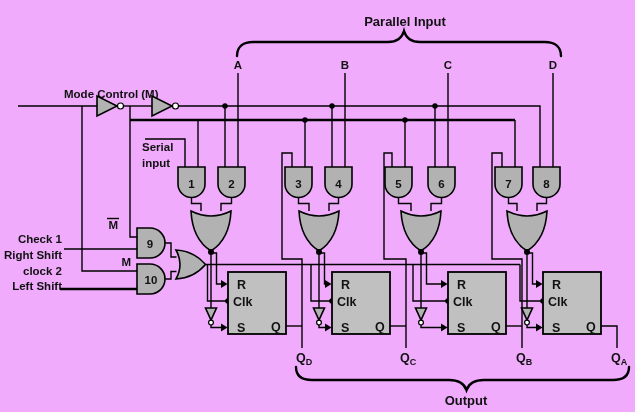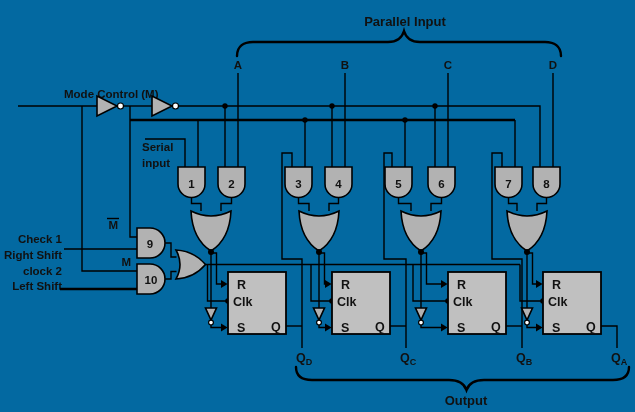--- a/index.html
+++ b/index.html
@@ -1,16 +1,16 @@
 <!DOCTYPE html>
 <html><head>
 <meta charset="utf-8">
 <style>
   html,body{margin:0;padding:0;background:#ffffff;}
-  .stage{width:635px;height:412px;position:relative;background:#0369a1;overflow:hidden;}
+  .stage{width:635px;height:412px;position:relative;background:#f0abfc;overflow:hidden;}
   svg{display:block;}
   text{font-family:"Liberation Sans","DejaVu Sans",sans-serif;fill:#111;}
   .lbl{font-size:11.5px;font-weight:bold;}
   .num{font-size:11.5px;font-weight:bold;}
   .ffl{font-size:12.5px;font-weight:bold;}
   .big{font-size:13px;font-weight:bold;}
   .qsub{font-size:9px;font-weight:bold;}
   .wire{stroke:#000;stroke-width:1.4;fill:none;}
   .wire2{stroke:#000;stroke-width:2.4;fill:none;}
   .gate{fill:#b2b2b2;stroke:#000;stroke-width:1.6;}

